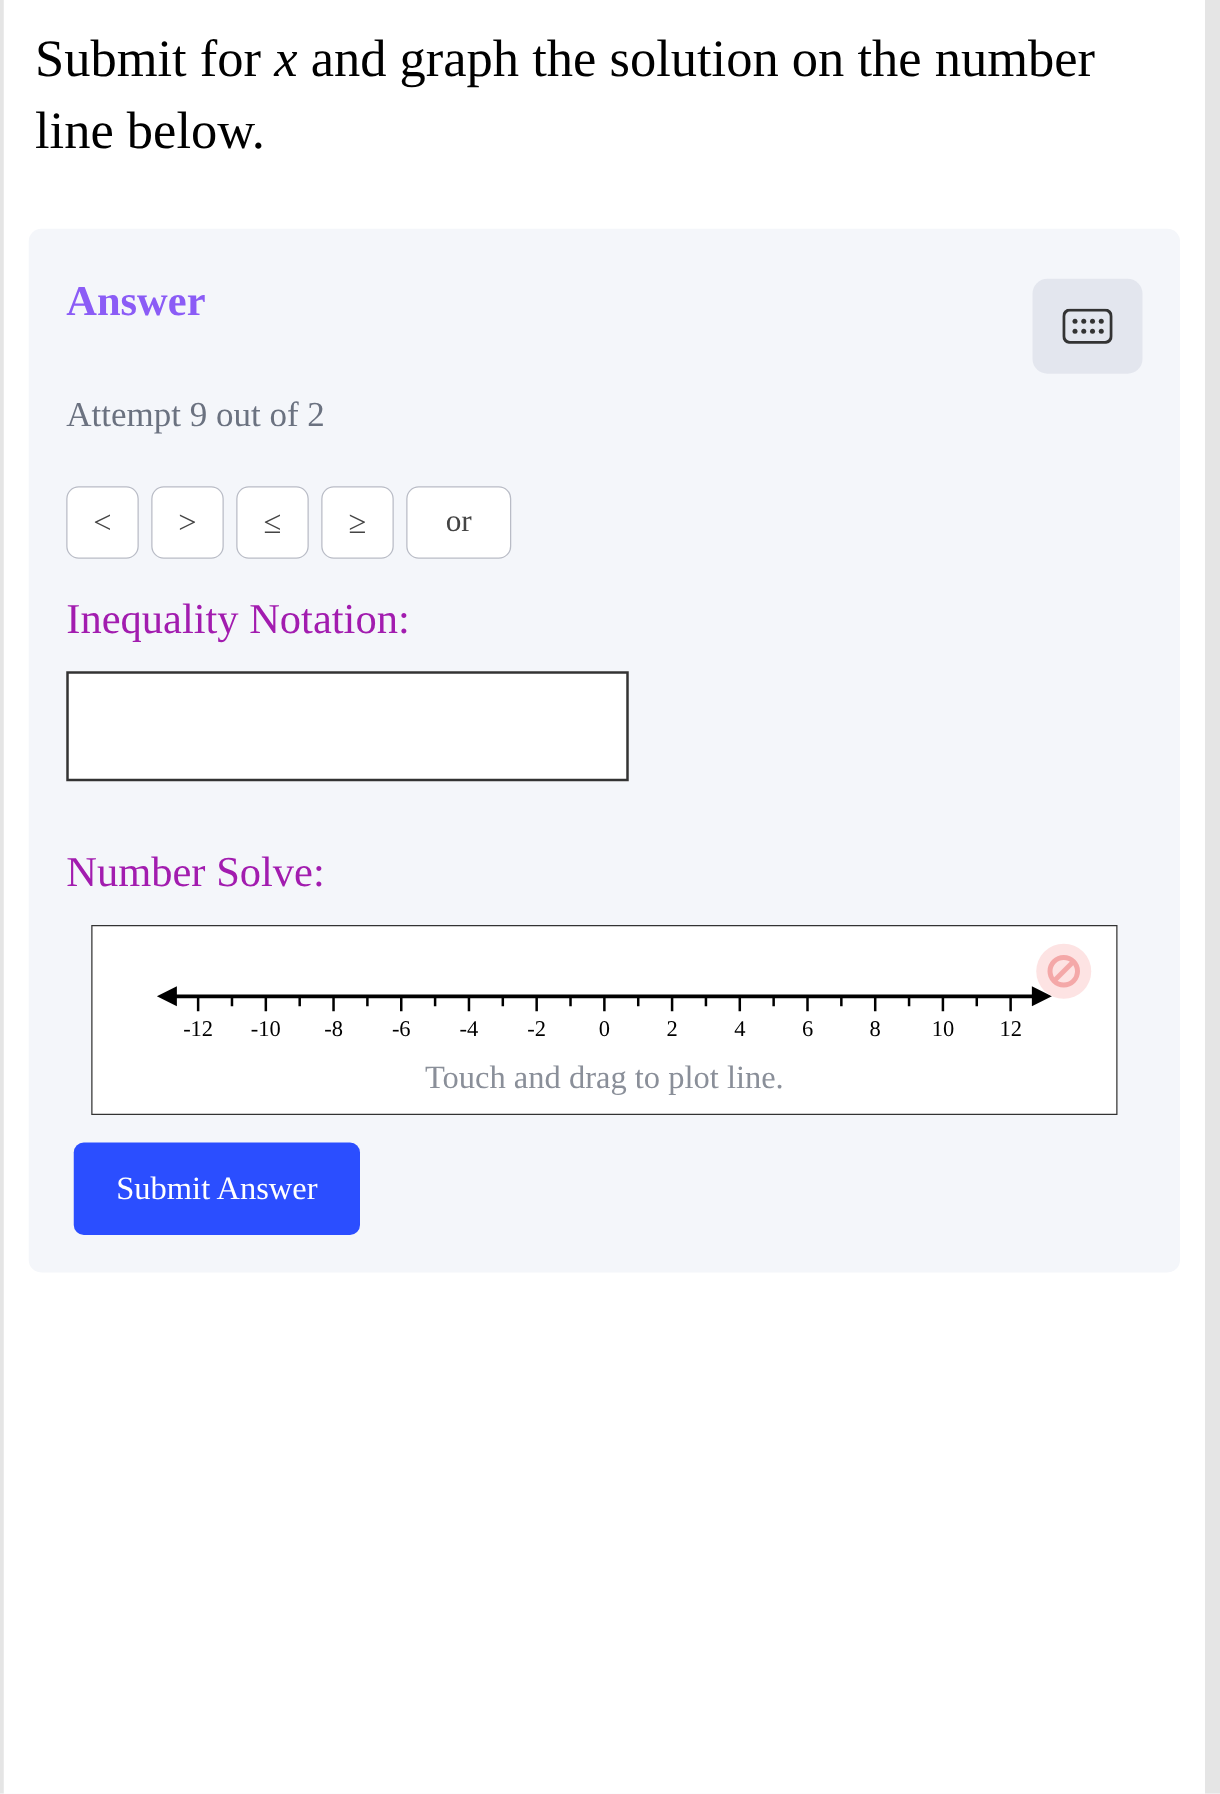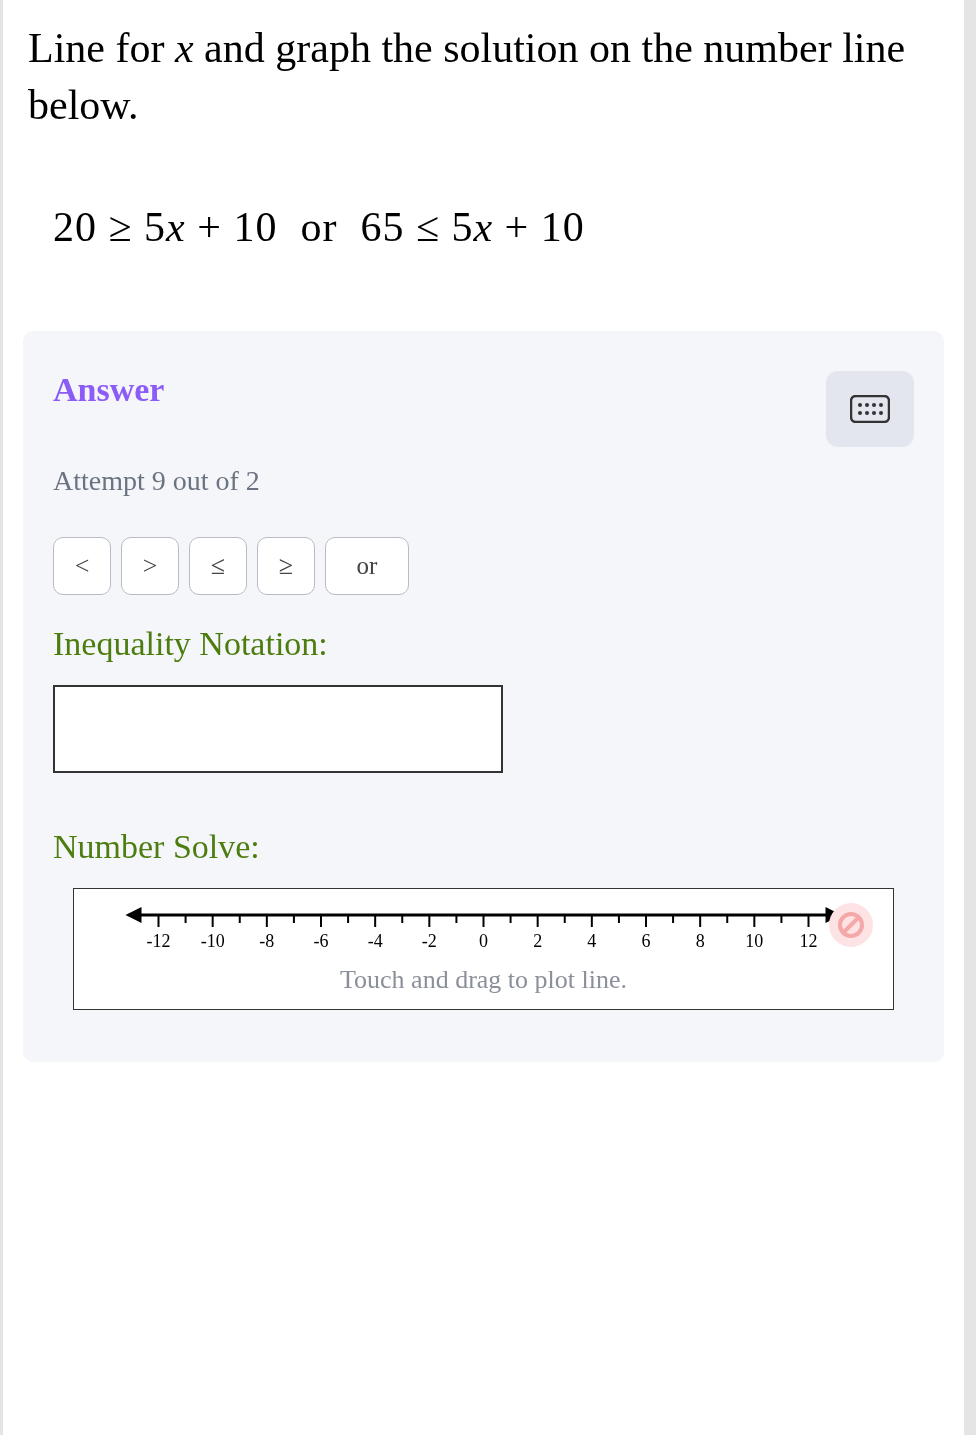--- a/index.html
+++ b/index.html
@@ -81,37 +81,37 @@
     color: #444;
     display: flex;
     align-items: center;
     justify-content: center;
     cursor: pointer;
     font-family: inherit;
   }
   .op-btn.or-btn { min-width: 84px; font-size: 25px; }
   .section-label {
     font-size: 34px;
-    color: #4d7c0f;
+    color: #a21caf;
     margin-bottom: 22px;
   }
   .text-input {
     width: 450px;
     height: 88px;
     border: 2px solid #333;
     background: #fff;
     font-size: 28px;
     padding: 0 12px;
     font-family: inherit;
     margin-bottom: 55px;
   }
   .numline-box {
     border: 1.5px solid #333;
     background: #fff;
-    padding: 4px 10px 14px 10px;
+    padding: 34px 10px 14px 10px;
     margin: 0 20px 22px 20px;
     position: relative;
   }
   .clear-btn {
     position: absolute;
     top: 14px;
     right: 20px;
     width: 44px;
     height: 44px;
     border-radius: 50%;
@@ -139,26 +139,23 @@
     cursor: pointer;
     font-family: inherit;
     margin-left: 6px;
   }
 </style>
 </head>
 <body>
 
 <div class="container">
   <div class="question">
-    <span>Line for </span><span class="var">x</span><span> and graph the solution on the number line below.</span>
+    <span>Submit for </span><span class="var">x</span><span> and graph the solution on the number line below.</span>
   </div>
 
-  <div class="equation">
-    20 ≥ 5<span style="font-style:italic">x</span> + 10&nbsp;&nbsp;or&nbsp;&nbsp;65 ≤ 5<span style="font-style:italic">x</span> + 10
-  </div>
 
   <div class="answer-panel">
     <div class="answer-header">
       <div class="answer-title">Answer</div>
       <div class="keyboard-btn">
         <svg viewBox="0 0 40 28">
           <rect x="1" y="1" width="38" height="26" rx="5" fill="none" stroke="#333" stroke-width="2.5"></rect>
           <circle cx="10" cy="10" r="2" fill="#333"></circle>
           <circle cx="17" cy="10" r="2" fill="#333"></circle>
           <circle cx="24" cy="10" r="2" fill="#333"></circle>
@@ -233,14 +230,15 @@
             <text x="468.3333333333333" y="54" text-anchor="middle" font-size="18" font-family="Georgia, serif" fill="#000">4</text>
             <text x="522.5" y="54" text-anchor="middle" font-size="18" font-family="Georgia, serif" fill="#000">6</text>
             <text x="576.6666666666667" y="54" text-anchor="middle" font-size="18" font-family="Georgia, serif" fill="#000">8</text>
             <text x="630.8333333333333" y="54" text-anchor="middle" font-size="18" font-family="Georgia, serif" fill="#000">10</text>
             <text x="685" y="54" text-anchor="middle" font-size="18" font-family="Georgia, serif" fill="#000">12</text>
           </g>
       </svg>
       <div class="numline-hint">Touch and drag to plot line.</div>
     </div>
 
+    <button class="submit-btn">Submit Answer</button>
   </div>
 </div>
 
 </body></html>

